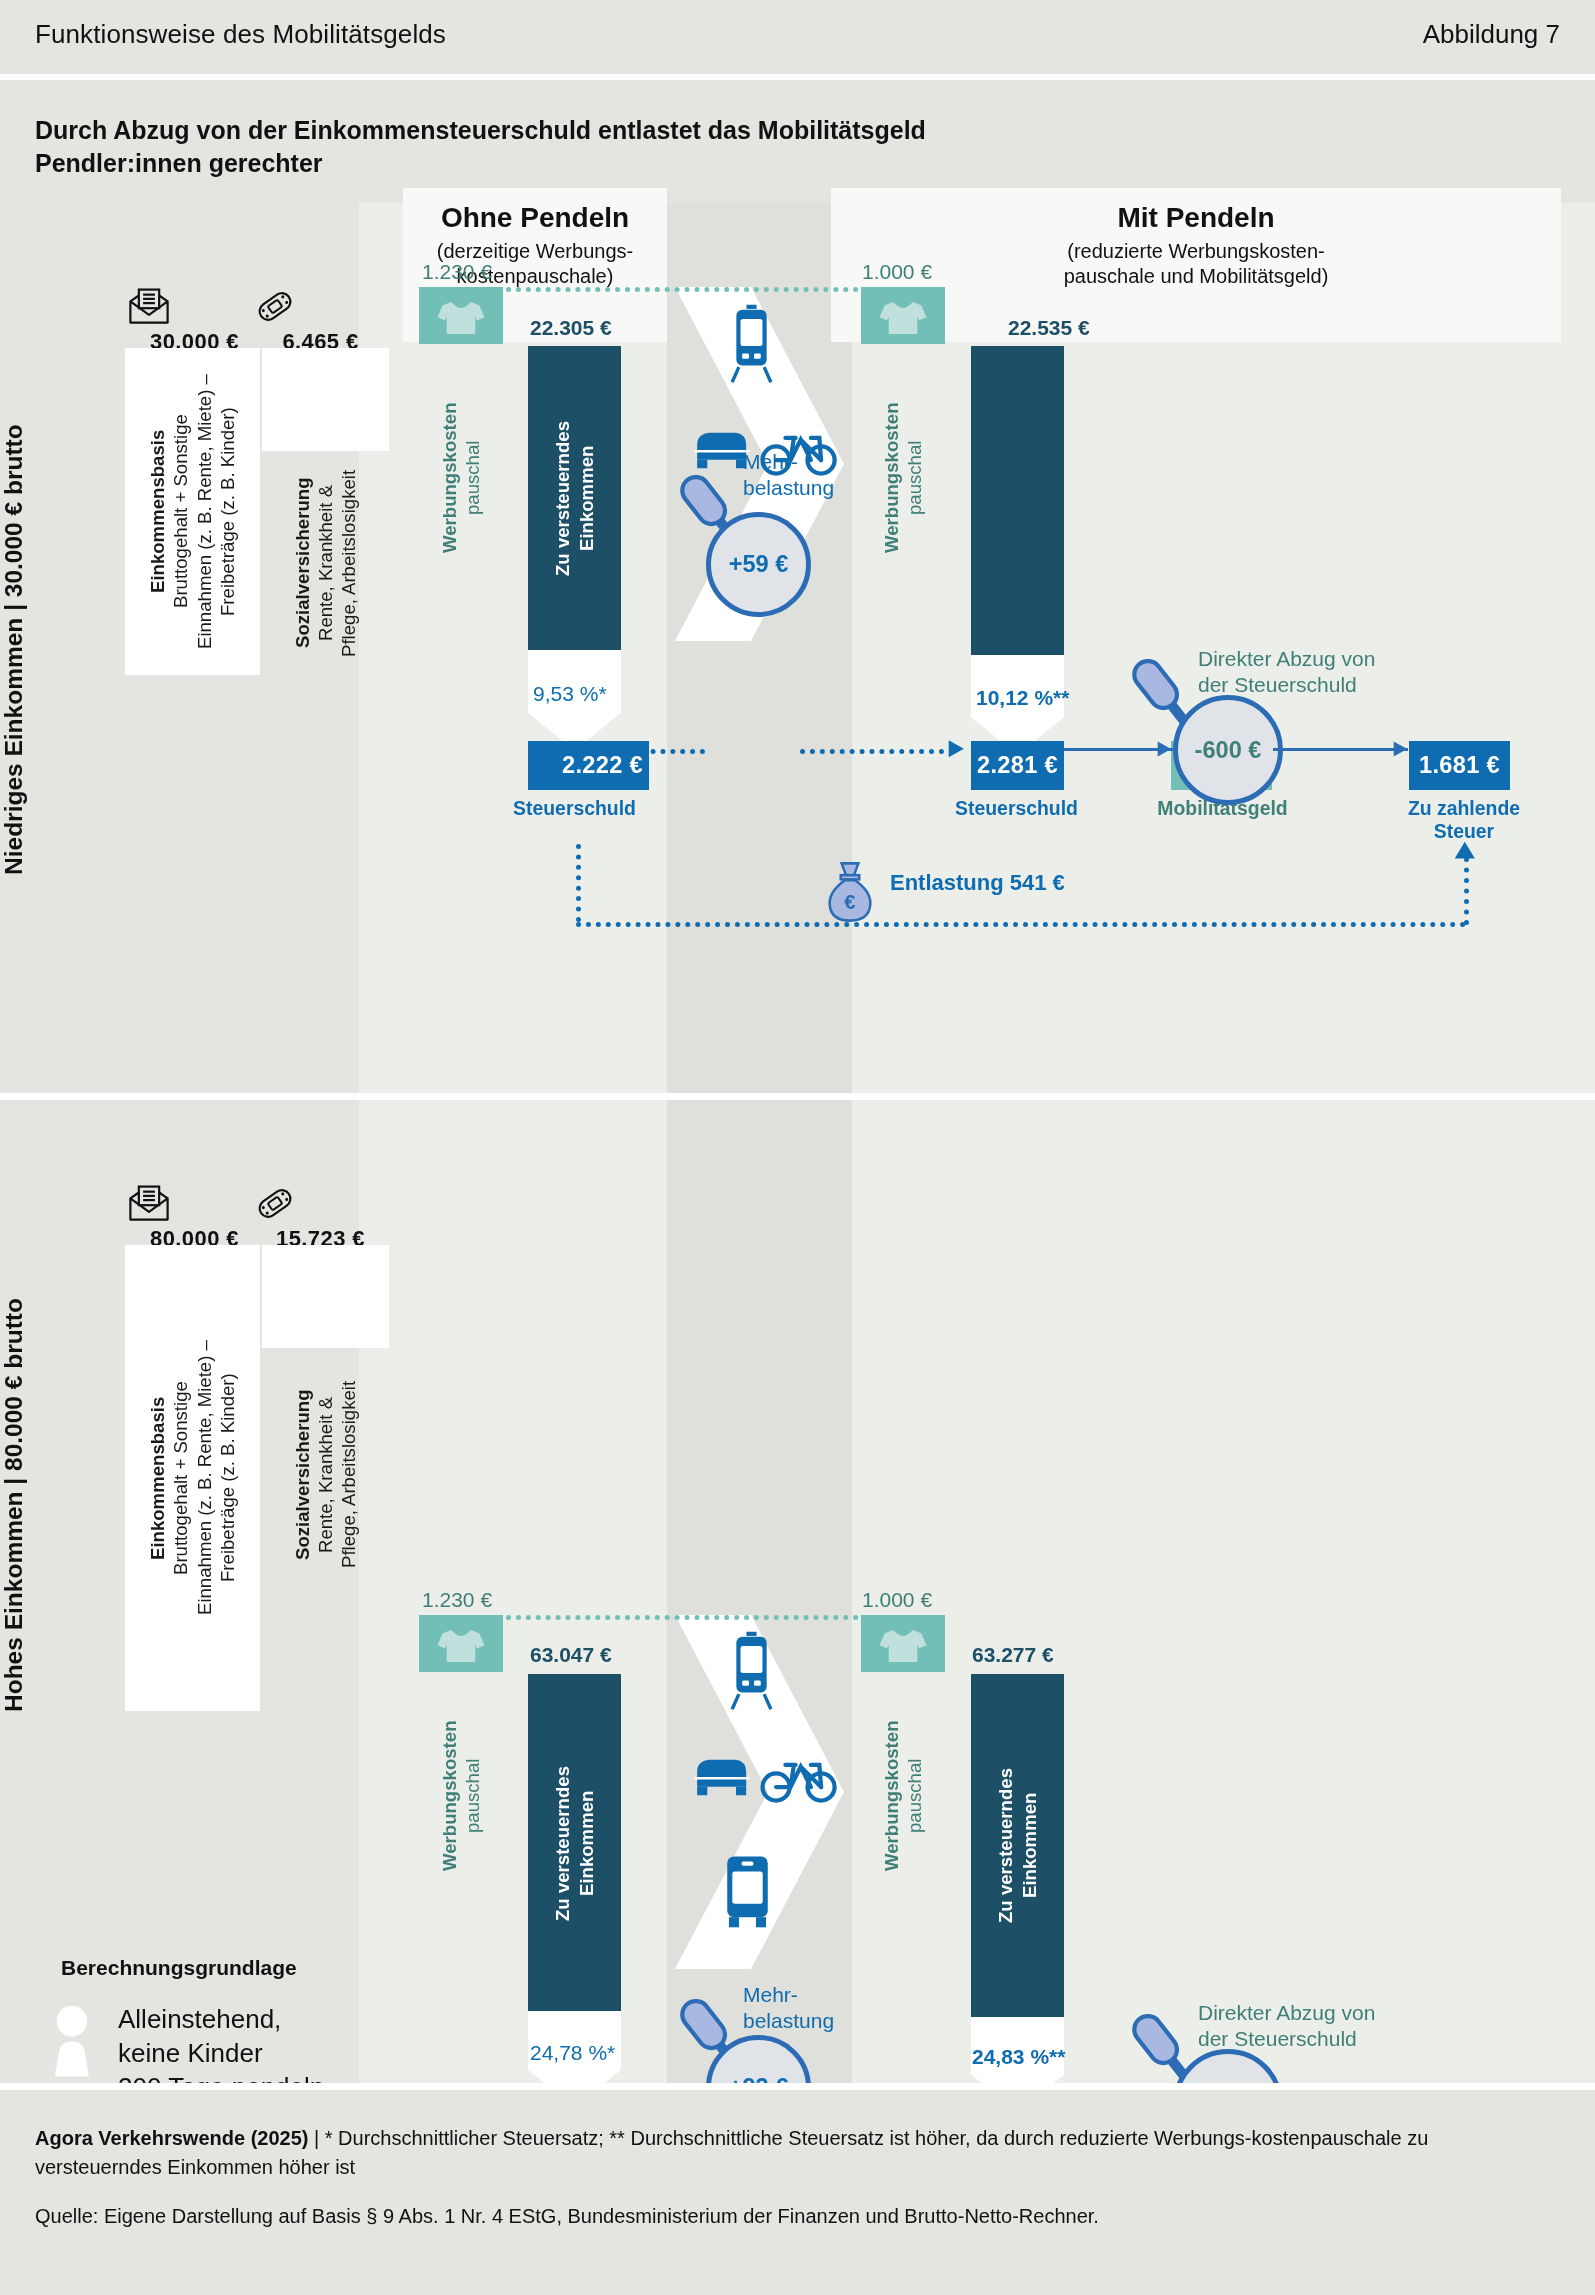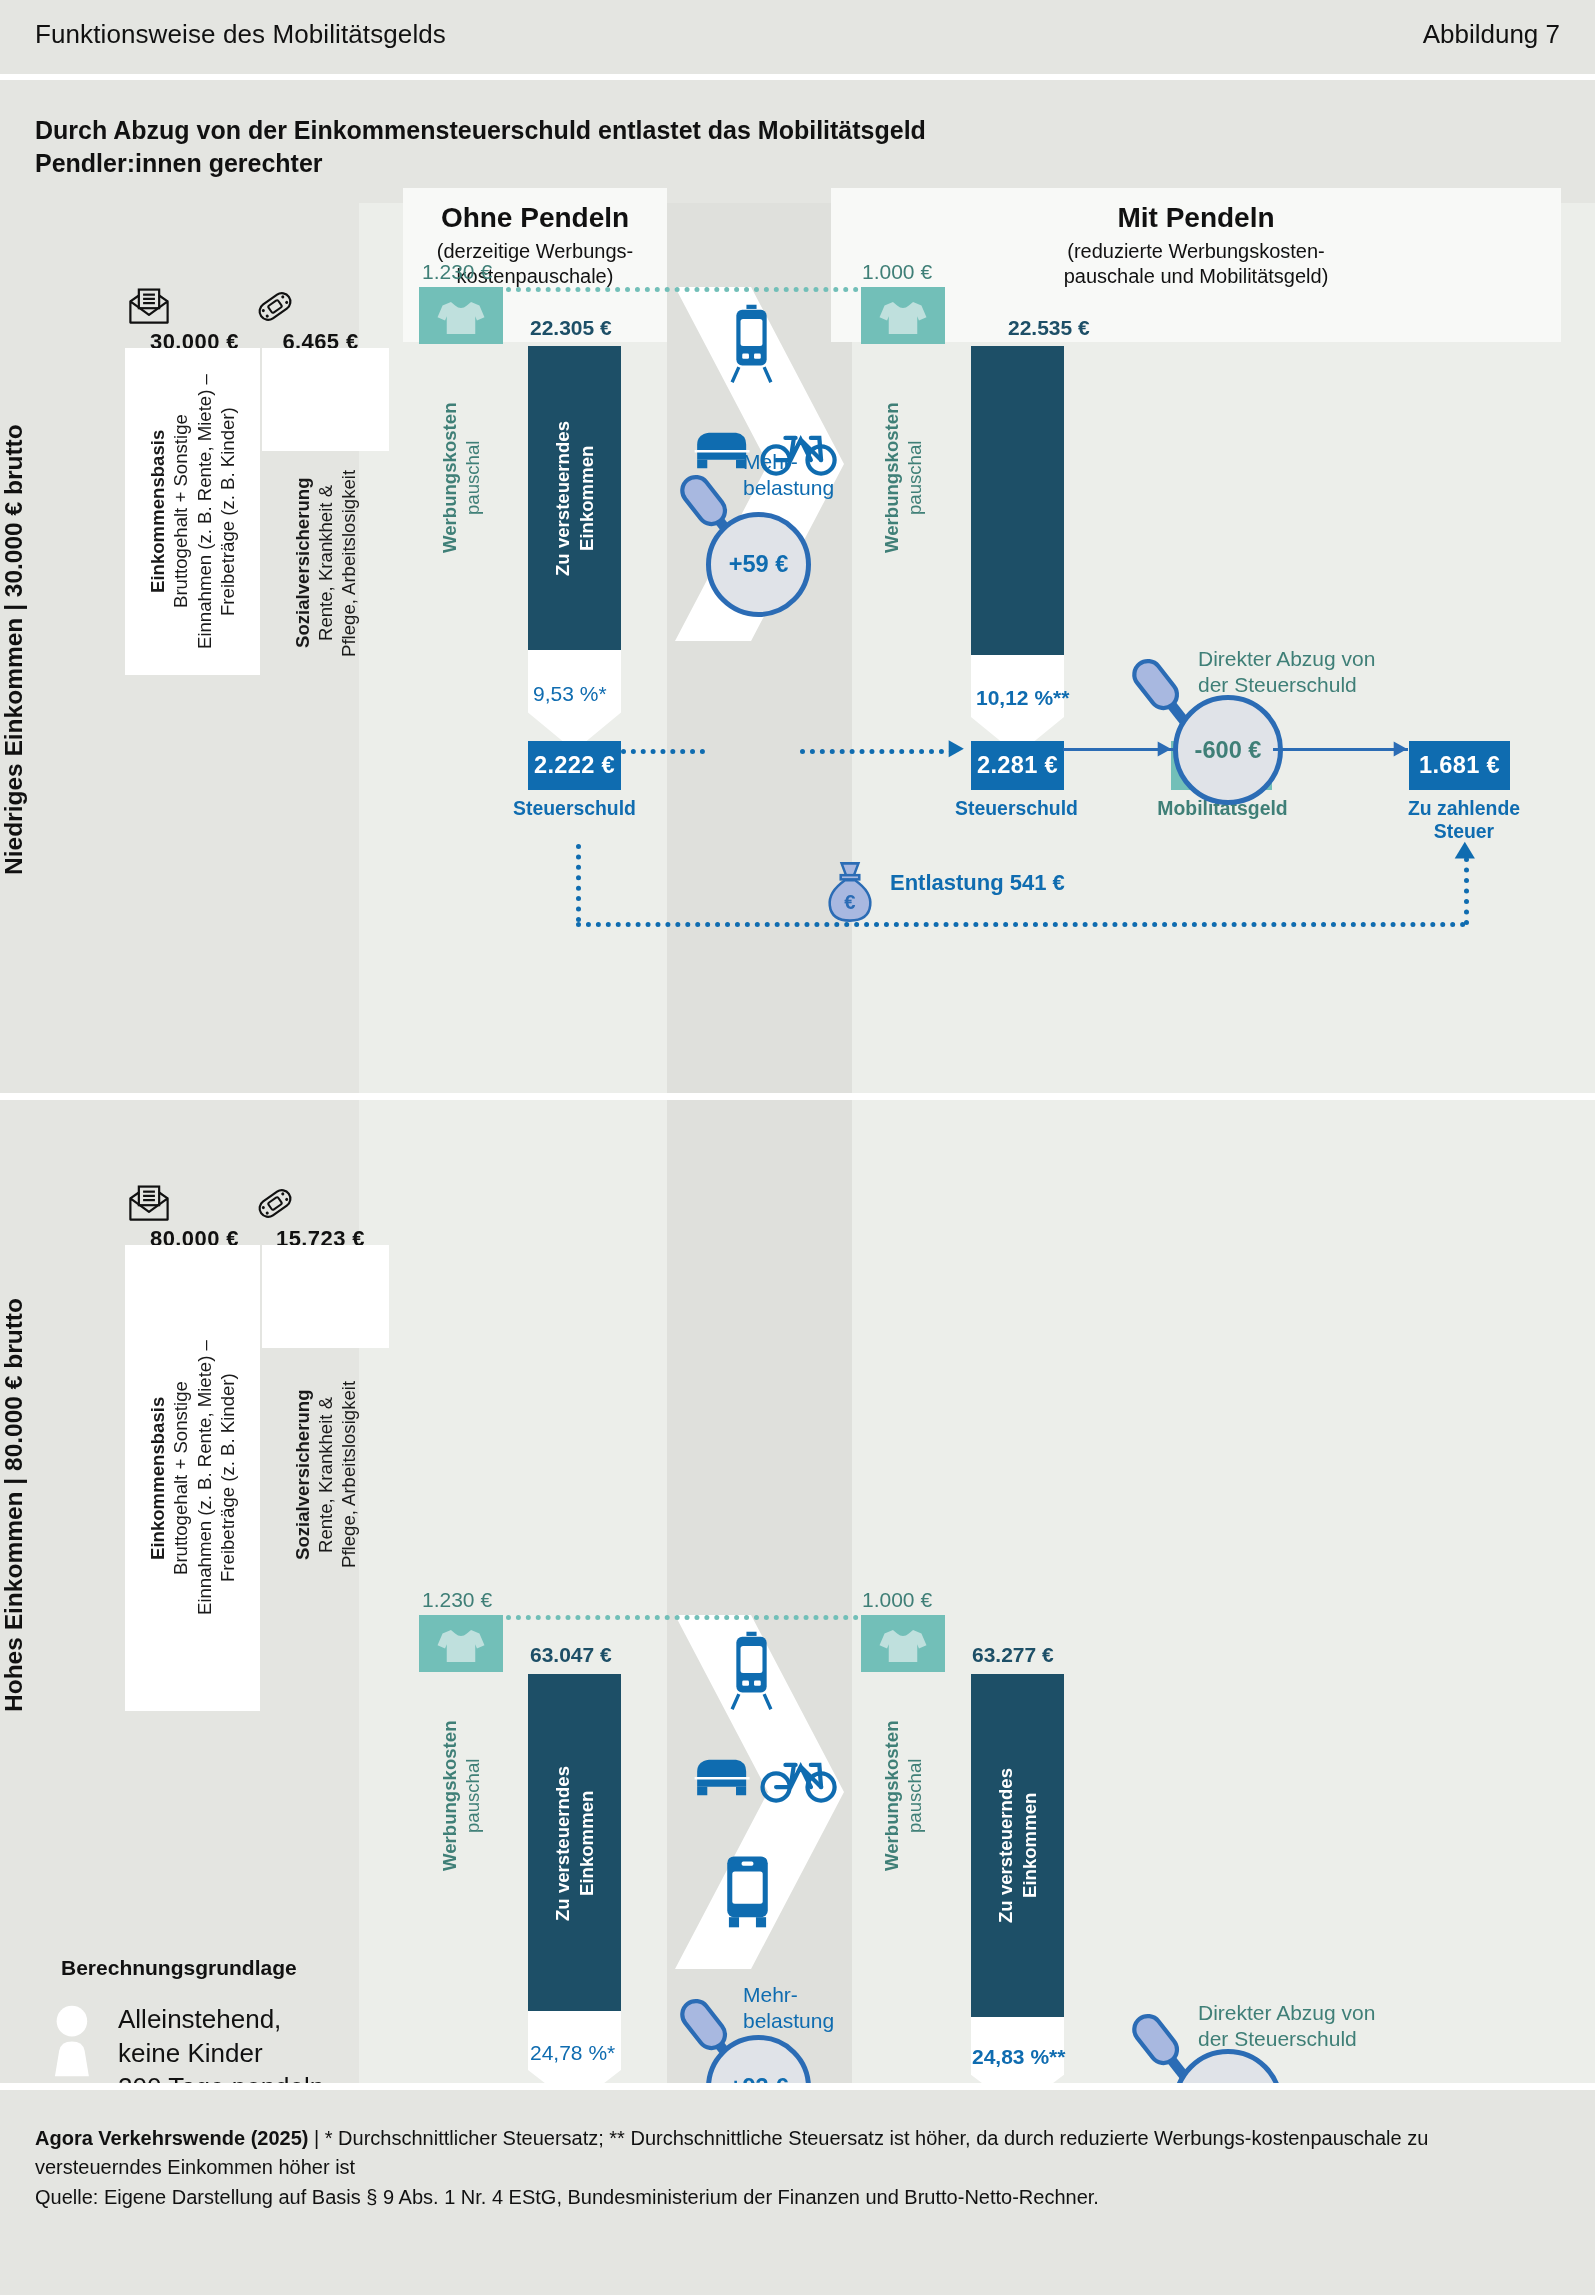--- a/index.html
+++ b/index.html
@@ -198,21 +198,21 @@
     </div>
 
     <div class="valabove" style="left:530px;top:113px;">22.305 €</div>
     <div class="bar bar-navy" style="left:528px;top:143px;width:93px;height:304px;"></div>
     <div class="bar-vtext" style="left:528px;top:143px;width:93px;height:304px;color:#fff;">
       <span><b>Zu versteuerndes</b><br><b>Einkommen</b></span>
     </div>
     <div class="pent" style="left:528px;top:447px;width:93px;height:101px;"></div>
     <div class="pct light" style="left:533px;top:479px;">9,53 %*</div>
 
-    <div class="vbox" style="left:528px;top:538px;width:93px;height:49px;">2.222 €</div>
+    <div class="vbox" style="left:528px;top:538px;width:93px;height:49px;padding-left:28px;">2.222 €</div>
     <div class="vcap" style="left:503px;top:594px;width:143px;">Steuerschuld</div>
 
     <div class="chevron" style="left:675px;top:84px;width:169px;height:354px;clip-path:polygon(0 0,45% 0,100% 50%,45% 100%,0 100%,55% 50%);"></div>
     <svg style="position:absolute;left:722px;top:100px;" width="59" height="81" viewBox="0 0 70 96">
       <rect x="29" y="2" width="12" height="5" fill="#0f6cb0"></rect>
       <rect x="17" y="8" width="36" height="66" rx="7" fill="#0f6cb0"></rect>
       <rect x="22" y="19" width="26" height="32" rx="3" fill="#fff"></rect>
       <rect x="24" y="60" width="8" height="6" rx="1.5" fill="#fff"></rect>
       <rect x="38" y="60" width="8" height="6" rx="1.5" fill="#fff"></rect>
       <path d="M20 76 L12 94 M50 76 L58 94" stroke="#0f6cb0" stroke-width="4"></path>
@@ -506,17 +506,17 @@
 30 km Pendeldistanz
 (einfach)</div>
   </div>
 
   <div class="footrule"></div>
   <div class="footer">
     <div class="ftext">
       <div>
         <b>Agora Verkehrswende (2025)</b><span> | * Durchschnittlicher Steuersatz; ** Durchschnittliche Steuersatz ist höher, da durch reduzierte Werbungs-kostenpauschale zu versteuerndes Einkommen höher ist</span>
       </div>
-      <div style="margin-top:1px;">Quelle: Eigene Darstellung auf Basis § 9 Abs. 1 Nr. 4 EStG, Bundesministerium der Finanzen und Brutto-Netto-Rechner.</div>
+      <div style="margin-top:20px;">Quelle: Eigene Darstellung auf Basis § 9 Abs. 1 Nr. 4 EStG, Bundesministerium der Finanzen und Brutto-Netto-Rechner.</div>
     </div>
   </div>
 </div>
 
 
 </body></html>

